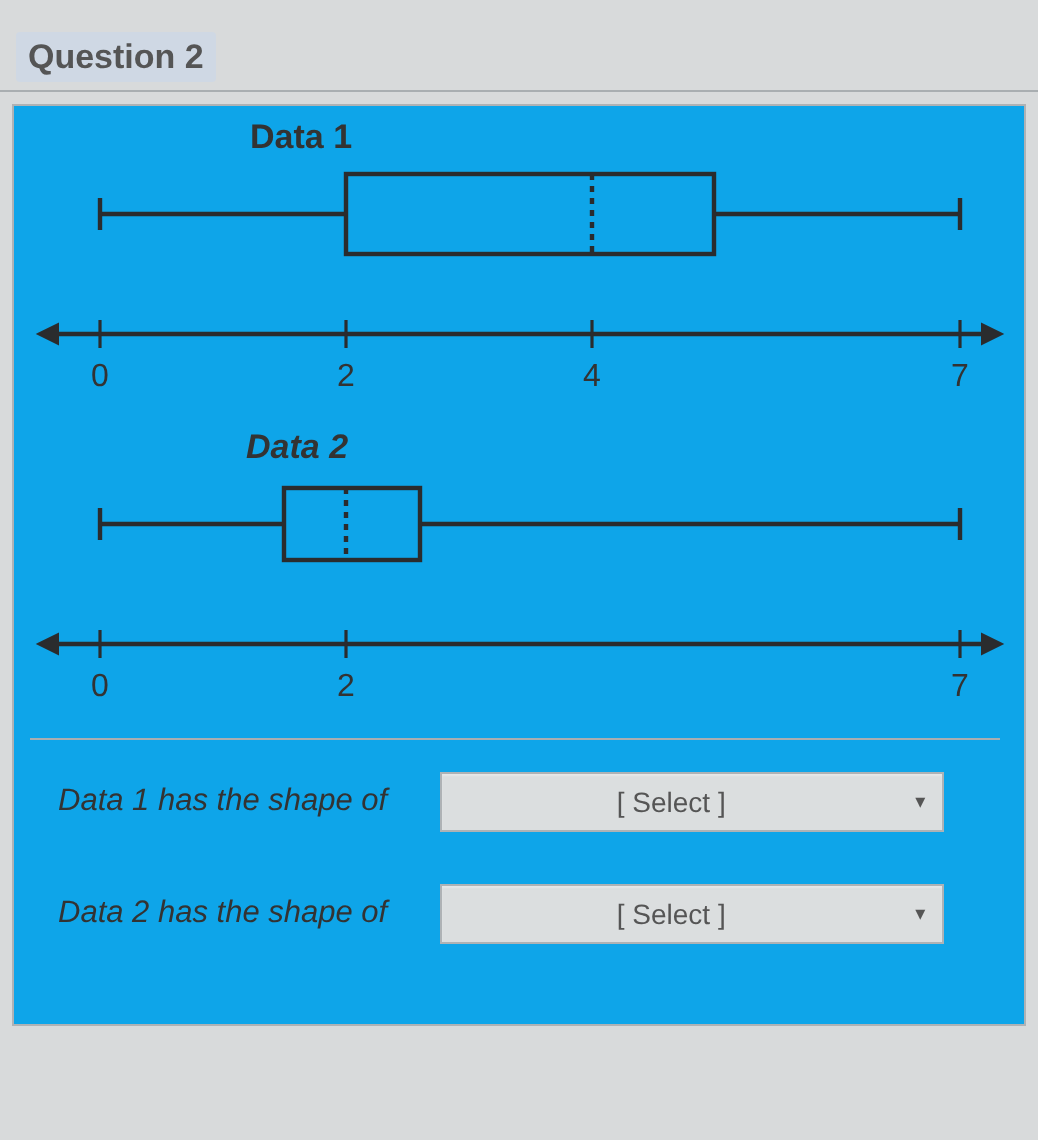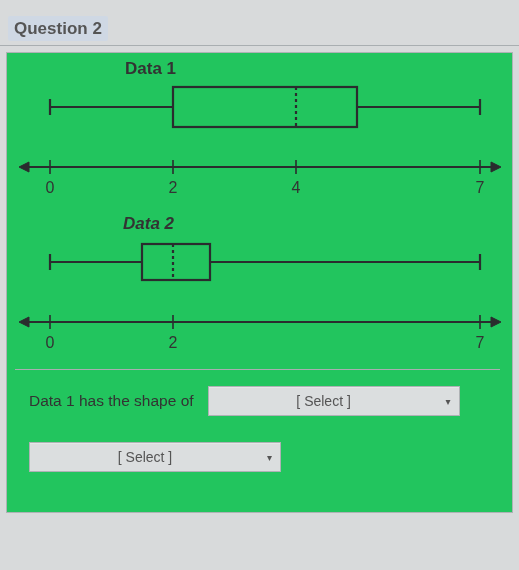--- a/index.html
+++ b/index.html
@@ -19,21 +19,21 @@
   }
   .header span {
     background: #cfd8e4;
     padding: 3px 6px;
     border-radius: 2px;
   }
   .divider { border-top: 1px solid #a9aeb1; }
   .frame {
     margin: 6px;
     border: 1px solid #aeb2b5;
-    background: #22c55e;
+    background: #0ea5e9;
     padding: 4px 12px 14px 8px;
   }
   .plot {
     position: relative;
     height: 155px;
   }
   .plot-title {
     position: absolute;
     font-size: 17px;
     font-weight: bold;
@@ -50,21 +50,21 @@
   .dropdown-section {
     padding: 16px 14px 0 14px;
   }
   .row {
     display: flex;
     align-items: center;
     margin-bottom: 26px;
     font-size: 15.5px;
     color: #333;
   }
-  .row-label { margin-right: 14px; }
+  .row-label { margin-right: 26px; font-style: italic; }
   .select-box {
     position: relative;
     border: 1px solid #aeb2b5;
     background: #dbdedf;
     font-size: 14px;
     padding: 6px 30px 6px 10px;
     min-width: 210px;
     color: #555;
     box-shadow: 0 1px 1px rgba(255,255,255,0.3) inset;
     text-align: center;
@@ -146,20 +146,21 @@
 
   <div class="dropdown-section">
     <div class="row">
       <span class="row-label">Data 1 has the shape of</span>
       <div class="select-box">
         <span>[ Select ]</span>
         <span class="chevron">▾</span>
       </div>
     </div>
     <div class="row">
+      <span class="row-label">Data 2 has the shape of</span>
       <div class="select-box">
         <span>[ Select ]</span>
         <span class="chevron">▾</span>
       </div>
     </div>
   </div>
 
 </div>
 
 </body></html>

